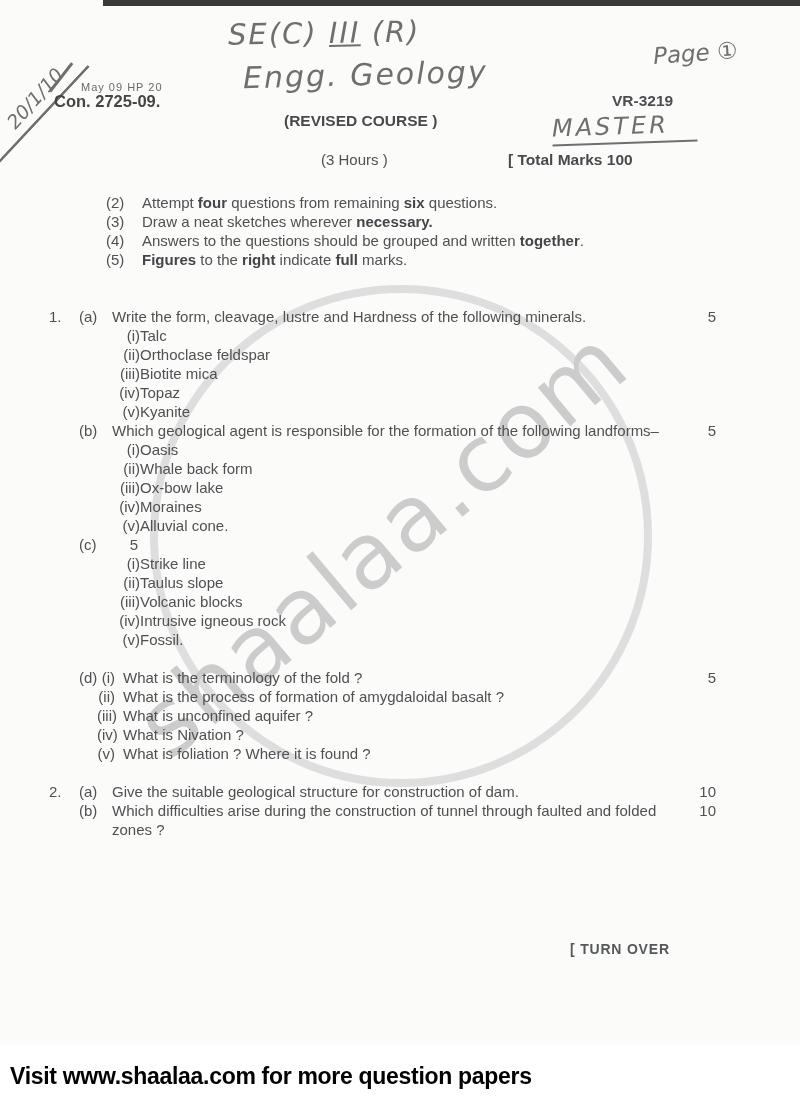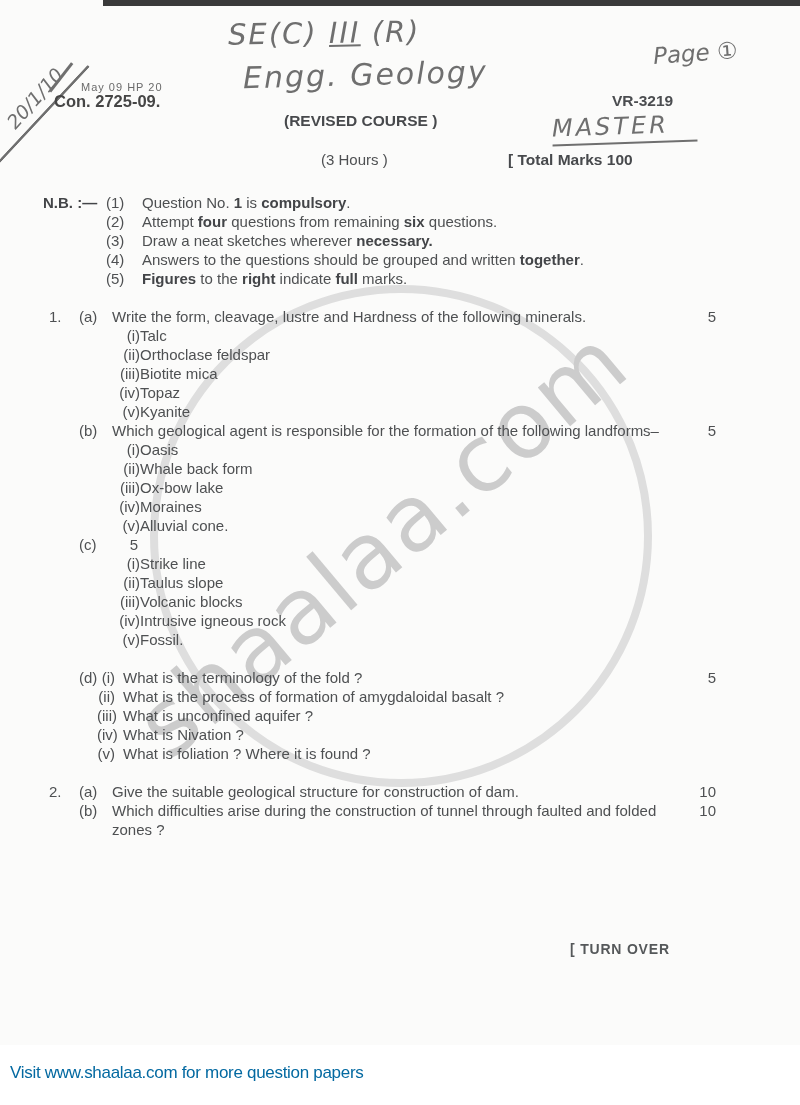--- a/index.html
+++ b/index.html
@@ -70,21 +70,21 @@
   .s-text { }
   .d-letter { width:18px; flex:none; }
   .d-num  { width:18px; flex:none; text-align:right; }
   .d-text { flex:1; padding-left:8px; }
   .d-sub  { display:flex; font-size:15px; line-height:19px; padding-left:48px; }
   .gap19 { height:19px; }
 
   .turn-over { left:570px; top:897px; font-size:14px; font-weight:bold;
                letter-spacing:0.8px; color:#55585a;margin-top:44px; }
 
-  .footer-text { left:10px; top:1063px; font-size:17px; letter-spacing:-0.3px; color:#0369a1; }
+  .footer-text { left:10px; top:1063px; font-size:23px; letter-spacing:-0.3px; color:#000000;font-weight:bold; }
 </style>
 </head>
 <body>
 
 <div class="page">
   <div class="scan-area"></div>
   <div class="topbar"></div>
 
   <div class="wm-circle"></div>
   <div class="wm-text">shaalaa.com</div>
@@ -99,25 +99,20 @@
 
   <div class="z ref-small">May 09  HP 20</div>
   <div class="z con-no">Con. 2725-09.</div>
   <div class="z vr-code">VR-3219</div>
   <div class="z course">(REVISED COURSE )</div>
   <div class="z hours">(3 Hours )</div>
   <div class="z total">[ Total Marks 100</div>
 
   <div class="z notes">
     <div class="note-row">
-      <span class="note-label">N.B. :—</span>
-      <span class="note-num">(1)</span>
-      <span class="note-text"><span>Question No. </span><span class="b">1</span><span> is </span><span class="b">compulsory</span><span>.</span></span>
-    </div>
-    <div class="note-row">
       <span class="note-label"></span>
       <span class="note-num">(2)</span>
       <span class="note-text"><span>Attempt </span><span class="b">four</span><span> questions from remaining </span><span class="b">six</span><span> questions.</span></span>
     </div>
     <div class="note-row">
       <span class="note-label"></span>
       <span class="note-num">(3)</span>
       <span class="note-text"><span>Draw a neat sketches wherever </span><span class="b">necessary.</span></span>
     </div>
     <div class="note-row">

